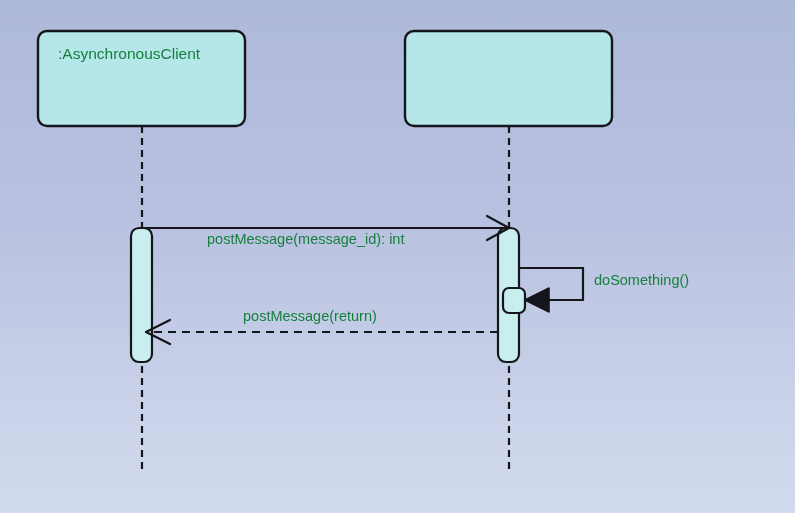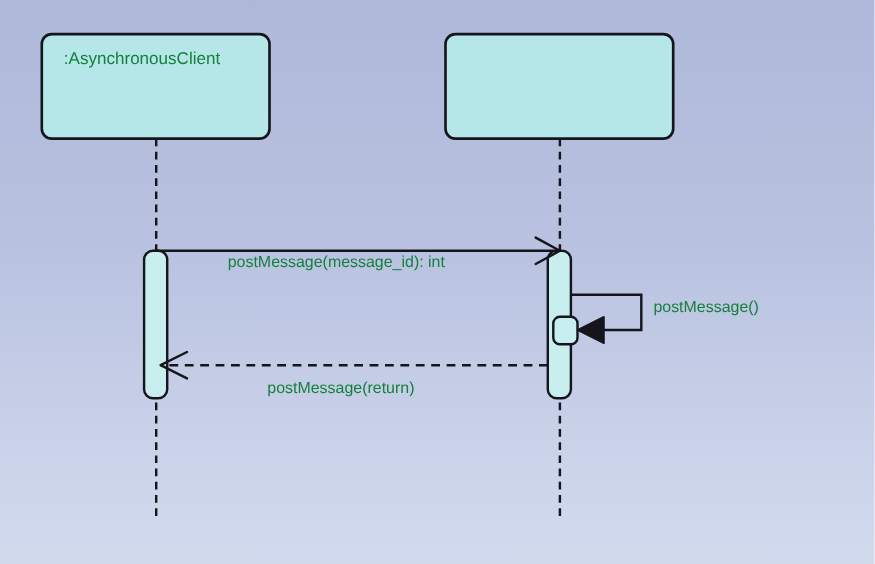--- a/index.html
+++ b/index.html
@@ -46,17 +46,17 @@
     <line x1="498" y1="332" x2="146" y2="332" stroke="#15151c" stroke-width="2.2" stroke-dasharray="8,6"></line>
     <polyline points="170,320 146,332 170,344" fill="none" stroke="#15151c" stroke-width="2.2" stroke-linecap="round" stroke-linejoin="round"></polyline>
 
   </svg>
 
   <div class="lbl obj-label" style="left:58px;top:45px;">:AsynchronousClient</div>
 
 
   <div class="lbl msg-label" style="left:207px;top:195px;margin-top:36px;">postMessage(message_id): int</div>
 
-  <div class="lbl msg-label" style="left:594px;top:272px;">postMessage()</div>
+  <div class="lbl msg-label" style="left:594px;top:272px;">doSomething()</div>
 
-  <div class="lbl msg-label" style="left:243px;top:308px;margin-top:37px;">postMessage(return)</div>
+  <div class="lbl msg-label" style="left:243px;top:308px;">postMessage(return)</div>
 
 </div>
 
 </body></html>

